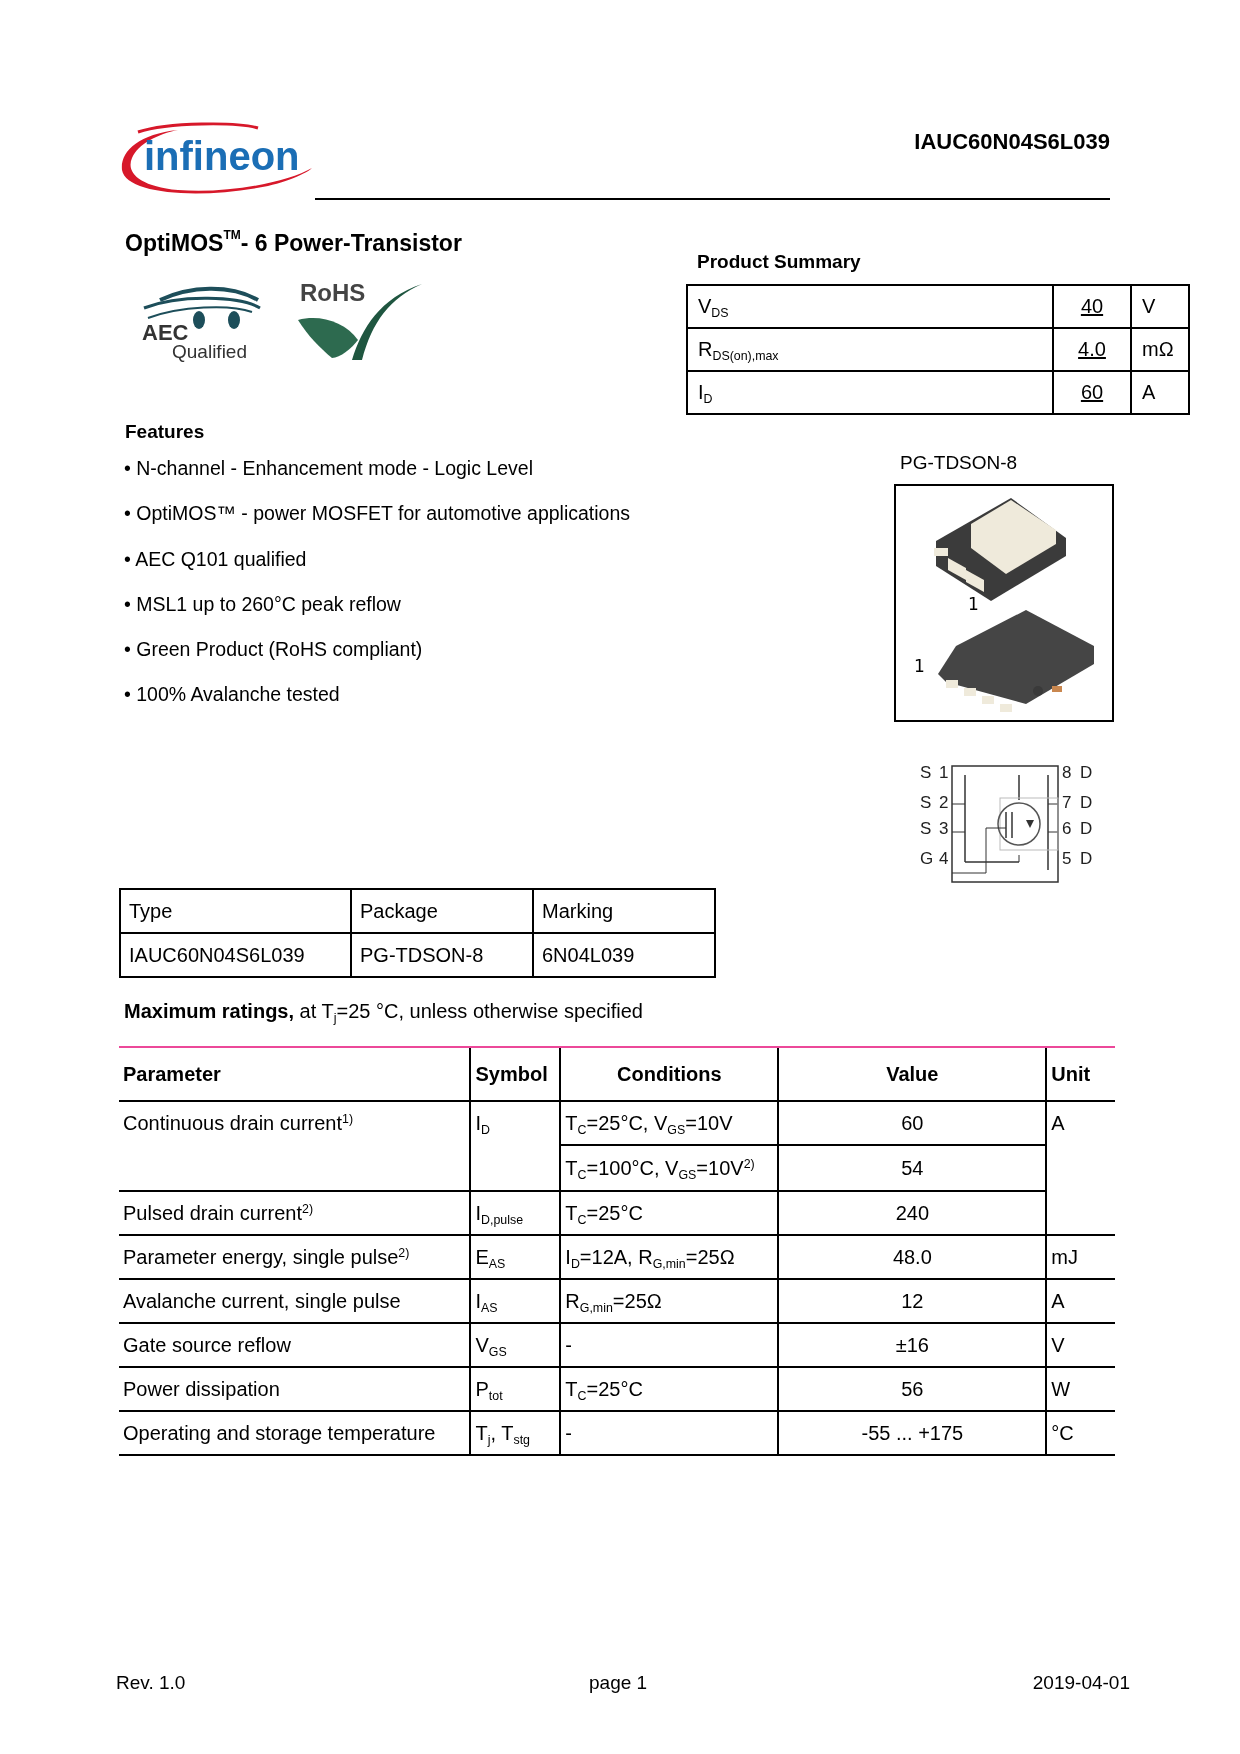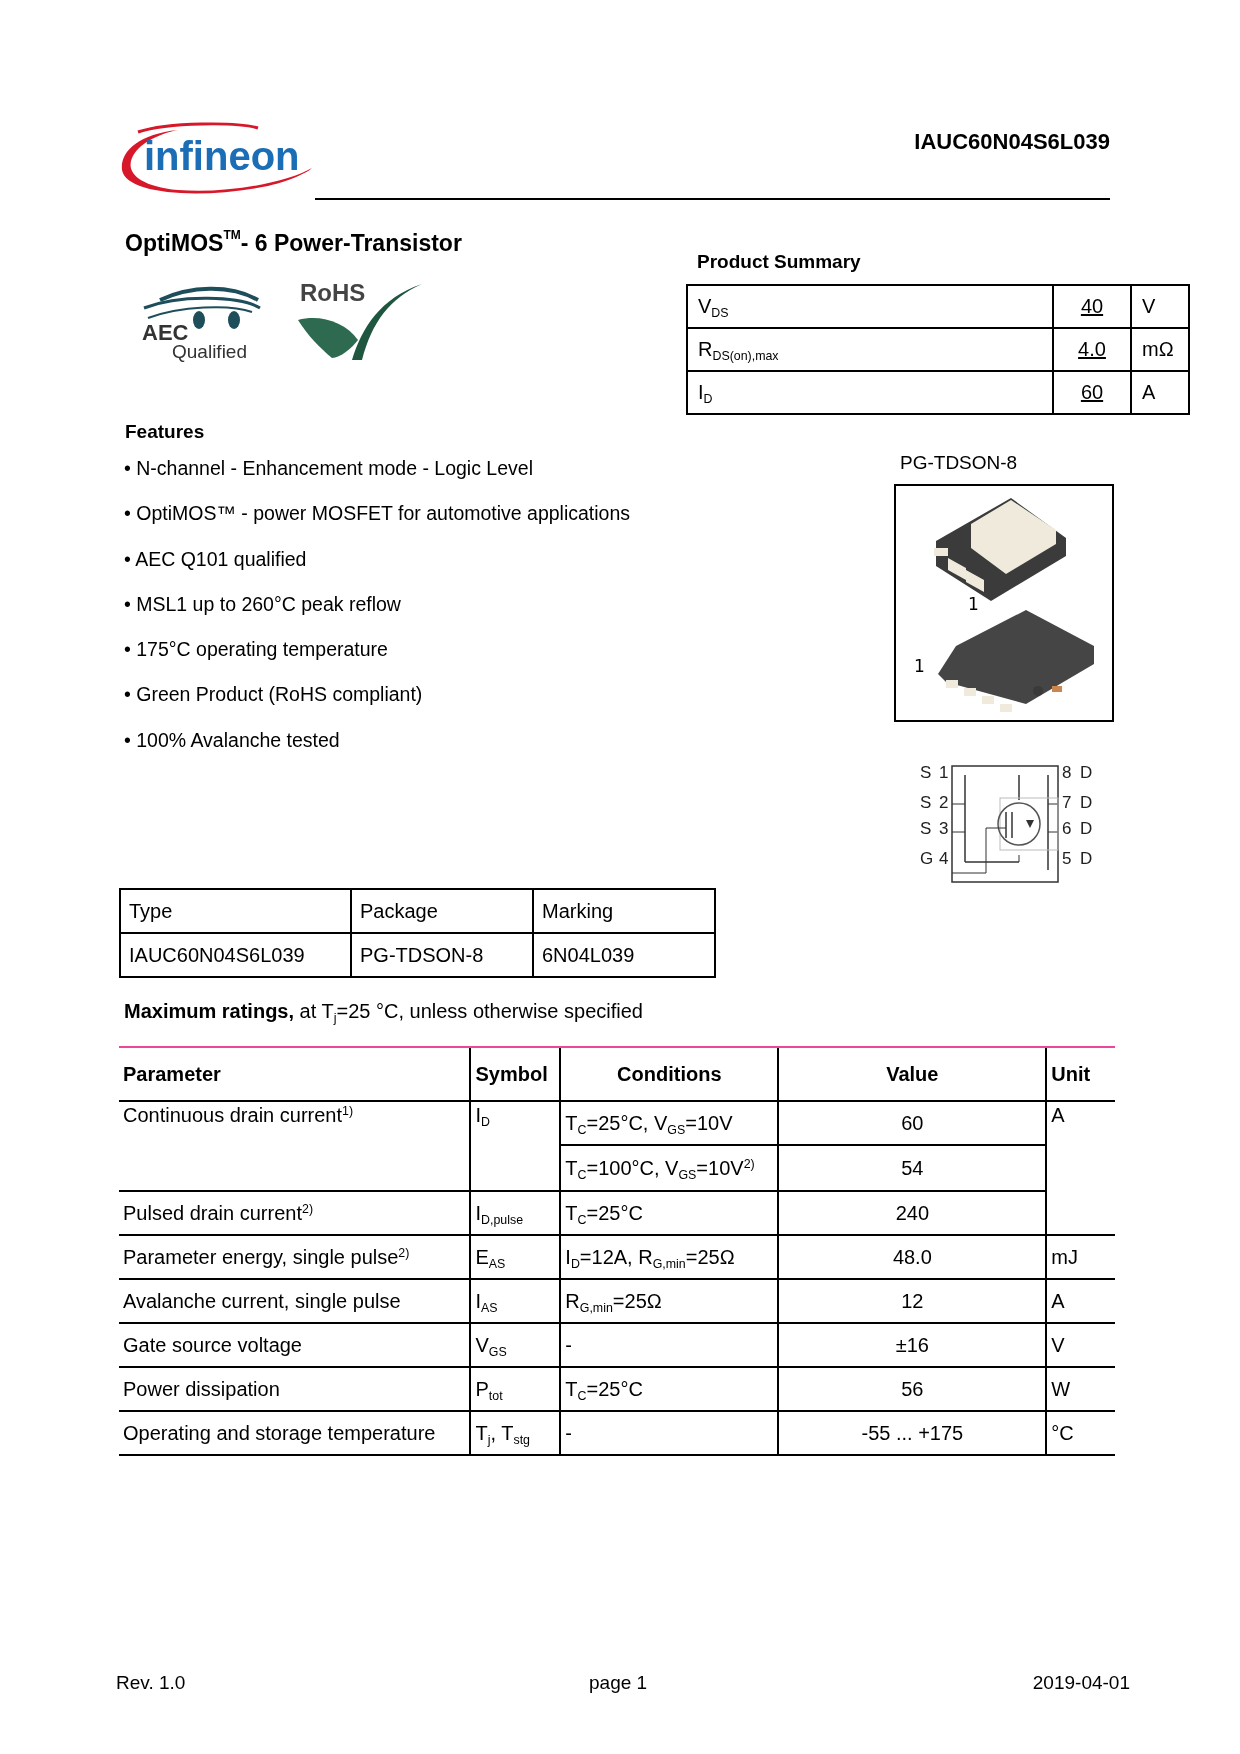--- a/index.html
+++ b/index.html
@@ -45,21 +45,21 @@
   .mr-title { left: 124px; top: 1000px; font-size: 20px; }
   .mr-title b { font-weight: bold; }
 
   
   .mr-table { left: 119px; top: 1046px; width: 996px; font-size: 20px; }
   .mr-table td, .mr-table th { border-top: 2px solid #ec4899; border-bottom: 2px solid #000; padding: 0 4px; vertical-align: middle; margin-left: 8px; }
   .mr-table th { height: 52px; font-weight: bold; text-align: left; font-size: 20px; }
   .mr-table td { height: 42px; }
   .mr-table .bl { border-left: 2px solid #000; }
   .mr-table .center { text-align: center; }
-  .mr-table .top { vertical-align: top; padding-top: 2px; }
+  .mr-table .top { vertical-align: top; padding-top: 10px; }
   .col-param { width: 347px; }
   .col-sym { width: 80px; }
   .col-cond { width: 210px; }
   .col-val { width: 262px; }
   .col-unit { width: 60px; }
 
   
   .footer { top: 1672px; font-size: 19px; }
   .f-left { left: 116px; }
   .f-center { left: 589px; }
@@ -179,21 +179,20 @@
     <polygon points="112,62 120,62 116,70" fill="#333"></polygon>
   </svg>
 </div>
 
 <div class="abs feat-title">Features</div>
 <ul class="abs feat-list">
   <li>• N-channel - Enhancement mode - Logic Level</li>
   <li>• OptiMOS™ - power MOSFET for automotive applications</li>
   <li>• AEC Q101 qualified</li>
   <li>• MSL1 up to 260°C peak reflow</li>
-  <li>• 175°C operating temperature</li>
   <li>• Green Product (RoHS compliant)</li>
   <li>• 100% Avalanche tested</li>
 </ul>
 
 <table class="abs type-table">
   <tbody>
       <tr>
     <td class="t1">Type</td>
     <td class="t2">Package</td>
     <td>Marking</td>
@@ -248,21 +247,21 @@
 
   <tr>
     <td>Avalanche current, single pulse</td>
     <td class="bl"><span>I</span><sub>AS</sub></td>
     <td class="bl"><span>R</span><sub>G,min</sub><span>=25Ω</span></td>
     <td class="bl center">12</td>
     <td class="bl">A</td>
   </tr>
 
   <tr>
-    <td>Gate source voltage</td>
+    <td>Gate source reflow</td>
     <td class="bl"><span>V</span><sub>GS</sub></td>
     <td class="bl">-</td>
     <td class="bl center">±16</td>
     <td class="bl">V</td>
   </tr>
 
   <tr>
     <td>Power dissipation</td>
     <td class="bl"><span>P</span><sub>tot</sub></td>
     <td class="bl"><span>T</span><sub>C</sub><span>=25°C</span></td>

